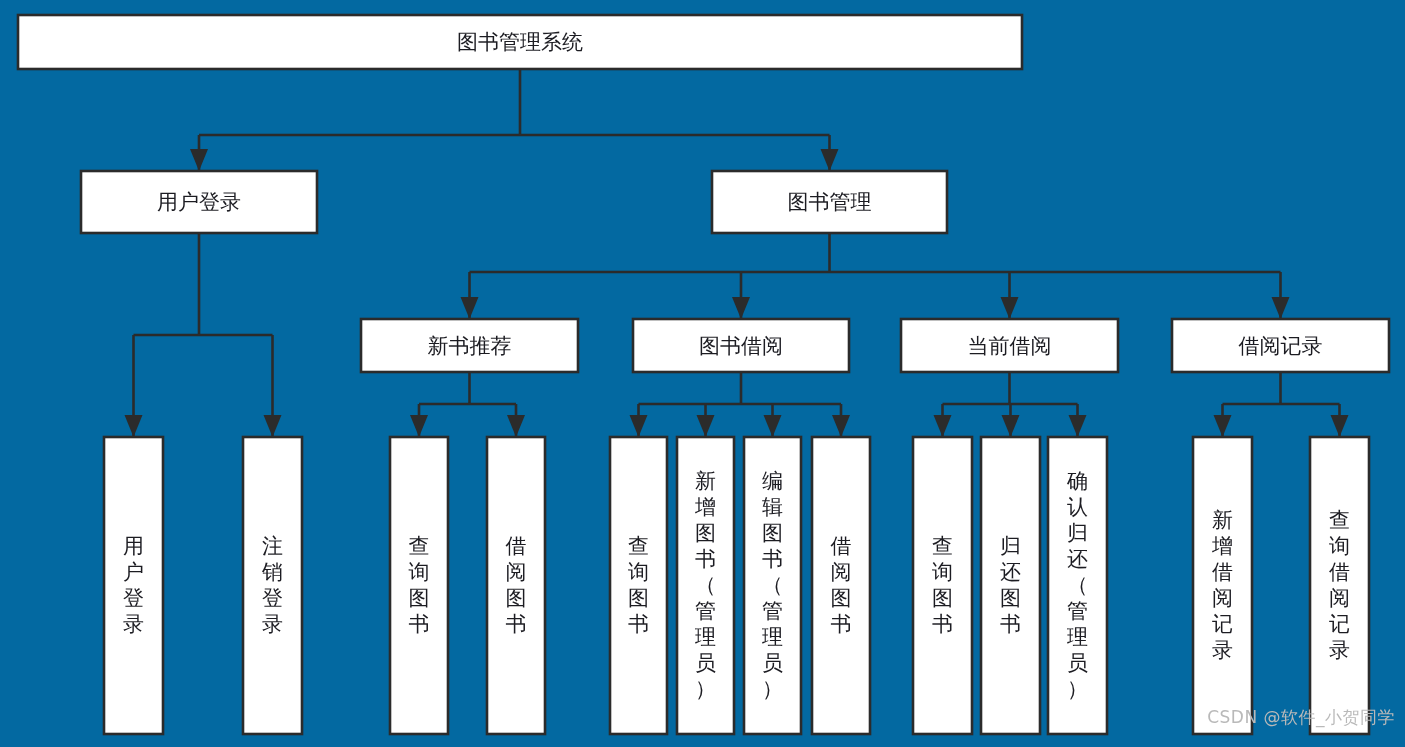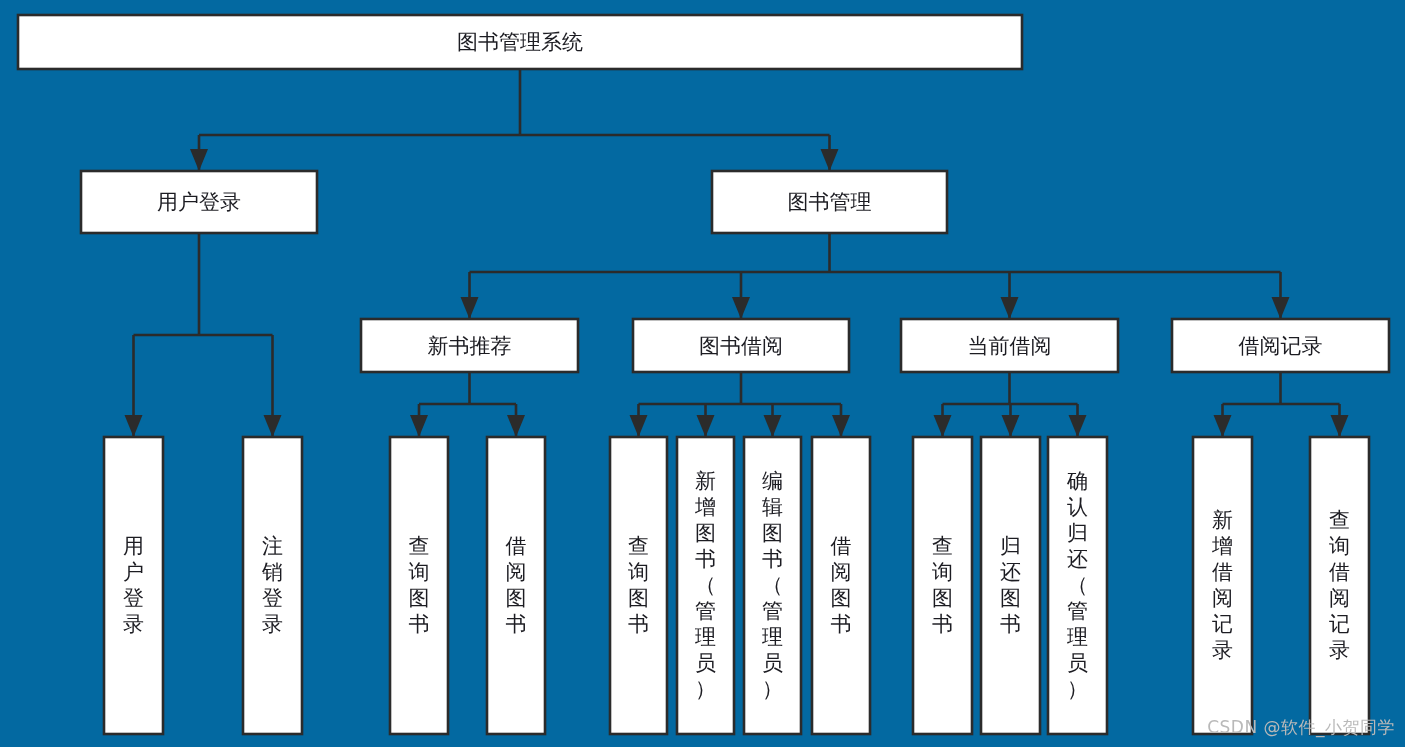--- a/index.html
+++ b/index.html
@@ -49,21 +49,21 @@
     stroke-width: 2.6;
     fill: none;
   }
   .arrow-head {
     fill: #2b2b2b;
     stroke: none;
   }
   .watermark {
     position: absolute;
     right: 10px;
-    bottom: 8px;
+    bottom: 18px;
     color: #b9b9b9;
     font-size: 17px;
     font-family: "DejaVu Sans", "Liberation Sans", sans-serif;
     white-space: nowrap;
     letter-spacing: 0.5px;
     user-select: none;
   }
 </style>
 </head>
 <body>

